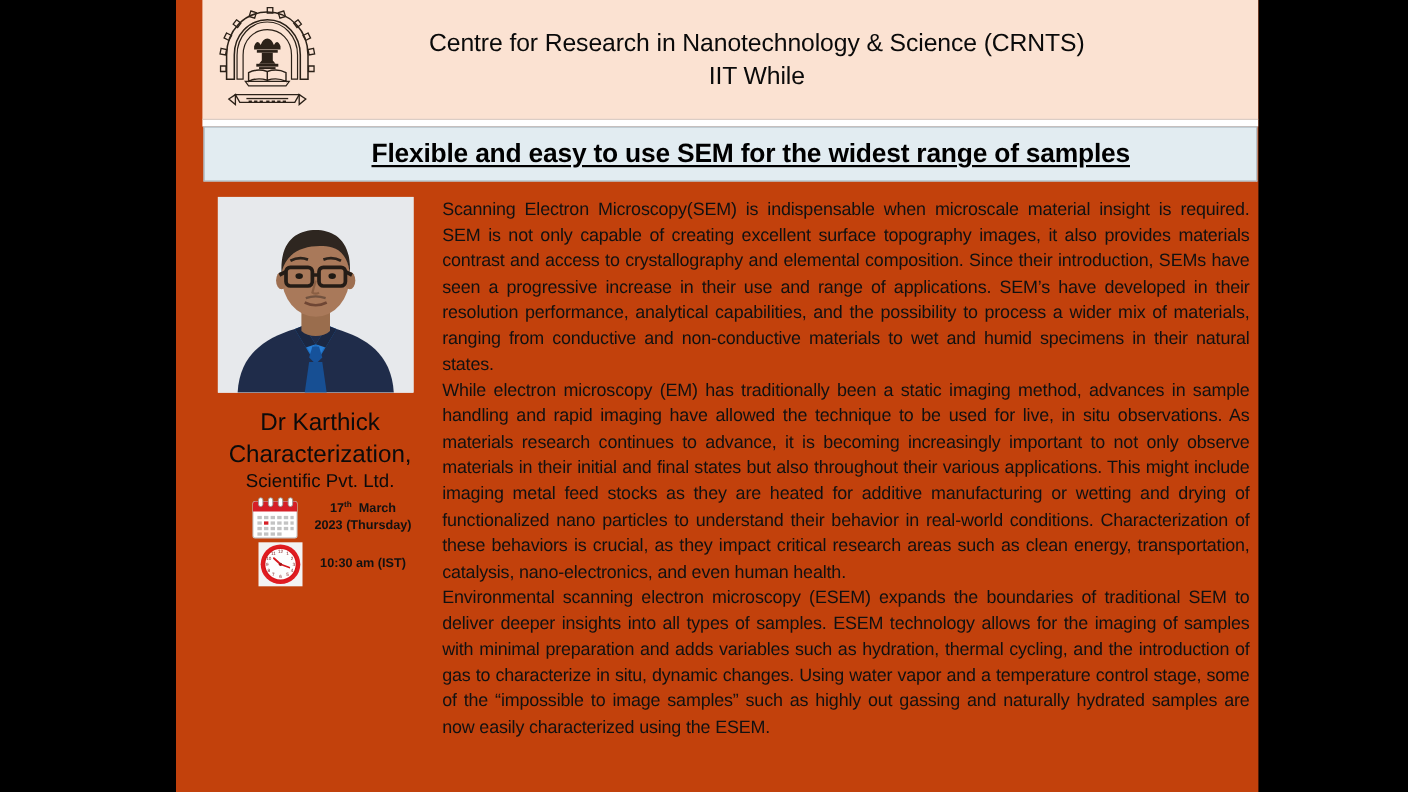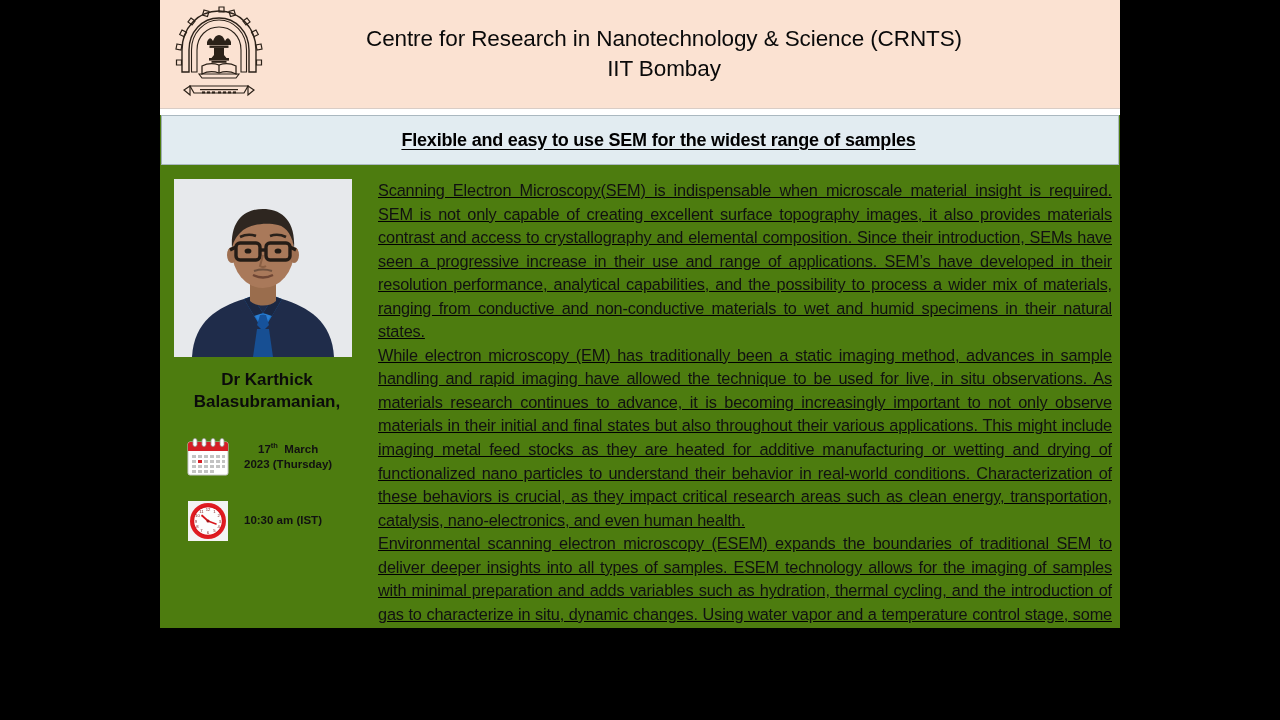--- a/index.html
+++ b/index.html
@@ -11,23 +11,24 @@
   }
   #stage {
     position: relative;
     width: 1280px; height: 720px;
     background: #000000;
   }
   
   #slide {
     position: absolute;
     left: 160px; top: 0px;
-    width: 960px; height: 628px;
-    background: #4d7c0f;
+    width: 960px; height: 720px;
+    background: #c2410c;
     overflow: hidden;
+    padding-left: 24px;
   }
 
   
   .header {
     position: relative;
     height: 108px;
     background: #fbe2d2;
     border-bottom: 1px solid #d9cdc6;
     display: flex;
     align-items: center;
@@ -59,21 +60,21 @@
     height: 48px;
     background: #e2ecf1;
     border: 1px solid #aab8c0;
     border-left: 1px solid #9fadb6;
     margin: 0 1px;
     display: flex;
     align-items: center;
     justify-content: center;
   }
   .title-band .title-text {
-    font-size: 18px;
+    font-size: 24px;
     font-weight: bold;
     color: #000;
     text-decoration: underline;
     text-underline-offset: 3px;
     letter-spacing: -0.2px;
     margin-left: 37px;
   }
 
   
   .body-area {
@@ -95,34 +96,34 @@
     position: relative;
     overflow: hidden;
   }
   .speaker-block {
     margin-top: 12px;
     width: 186px;
     text-align: center;
     line-height: 1.32;
   }
   .speaker-name {
-    font-size: 17px;
-    font-weight: bold;
+    font-size: 22px;
+    font-weight: normal;
     color: #0b0b0b;
   }
   .speaker-org {
     font-size: 17px;
     color: #0b0b0b;
   }
 
   .meta-row {
     display: flex;
     align-items: center;
-    margin-top: 22px;
     padding-left: 8px;
+    justify-content: center;
   }
   .meta-icon {
     width: 52px; height: 42px;
     flex: 0 0 52px;
     display: flex;
     align-items: center;
     justify-content: center;
   }
   .meta-text {
     font-size: 11.5px;
@@ -133,21 +134,20 @@
     text-align: center;
   }
   .meta-text.left { text-align: left; }
   sup { font-size: 7.5px; vertical-align: super; }
 
   
   .right-col {
     flex: 1 1 auto;
     padding-right: 8px;
     padding-left: 10px;
-    text-decoration: underline;
   }
   .right-col p {
     margin: 0;
     text-align: justify;
     font-size: 16.3px;
     line-height: 1.445;
     color: #111;
     font-family: "Liberation Sans", sans-serif;
     letter-spacing: -0.15px;
   }
@@ -211,21 +211,21 @@
             <rect x="39" y="85.4" width="3" height="2"></rect>
             <rect x="45" y="85.4" width="3" height="2"></rect>
             <rect x="50" y="85.4" width="3" height="2"></rect>
             <rect x="55" y="85.4" width="3" height="2"></rect>
             <rect x="60" y="85.4" width="3" height="2"></rect>
           </g>
         </svg>
       </div>
       <div class="header-titles">
         <div>Centre for Research in Nanotechnology &amp; Science (CRNTS)</div>
-        <div>IIT Bombay</div>
+        <div>IIT While</div>
       </div>
     </div>
 
     <div class="title-gap"></div>
 
     <div class="title-band">
       <span class="title-text">Flexible and easy to use SEM for the widest range of samples</span>
     </div>
 
     <div class="body-area">
@@ -274,21 +274,22 @@
 
             <path d="M89 76 l-3 11 q3 2 6 0" stroke="#8a5f43" stroke-width="2" fill="none"></path>
             <path d="M79 96 q10 5 20 0" stroke="#6f4634" stroke-width="2.4" fill="none"></path>
 
             <path d="M80 92 q9 -3 18 0" stroke="#3a2c23" stroke-width="2" fill="none" opacity="0.5"></path>
           </svg>
         </div>
 
         <div class="speaker-block">
           <div class="speaker-name">Dr Karthick</div>
-          <div class="speaker-name">Balasubramanian,</div>
+          <div class="speaker-name">Characterization,</div>
+          <div class="speaker-org">Scientific Pvt. Ltd.</div>
         </div>
 
         <div class="meta-row">
           <div class="meta-icon">
             <svg width="44" height="40" viewBox="0 0 44 40">
               <rect x="2" y="5" width="40" height="33" rx="2" fill="#ffffff" stroke="#c9c9c9" stroke-width="1"></rect>
               <path d="M2 7 a2 2 0 0 1 2 -2 h36 a2 2 0 0 1 2 2 v7 h-40 z" fill="#d61f26"></path>
               <g fill="#ffffff" stroke="#9a9a9a" stroke-width="0.8">
                 <rect x="7" y="1.5" width="4" height="8" rx="2"></rect>
                 <rect x="16" y="1.5" width="4" height="8" rx="2"></rect>

